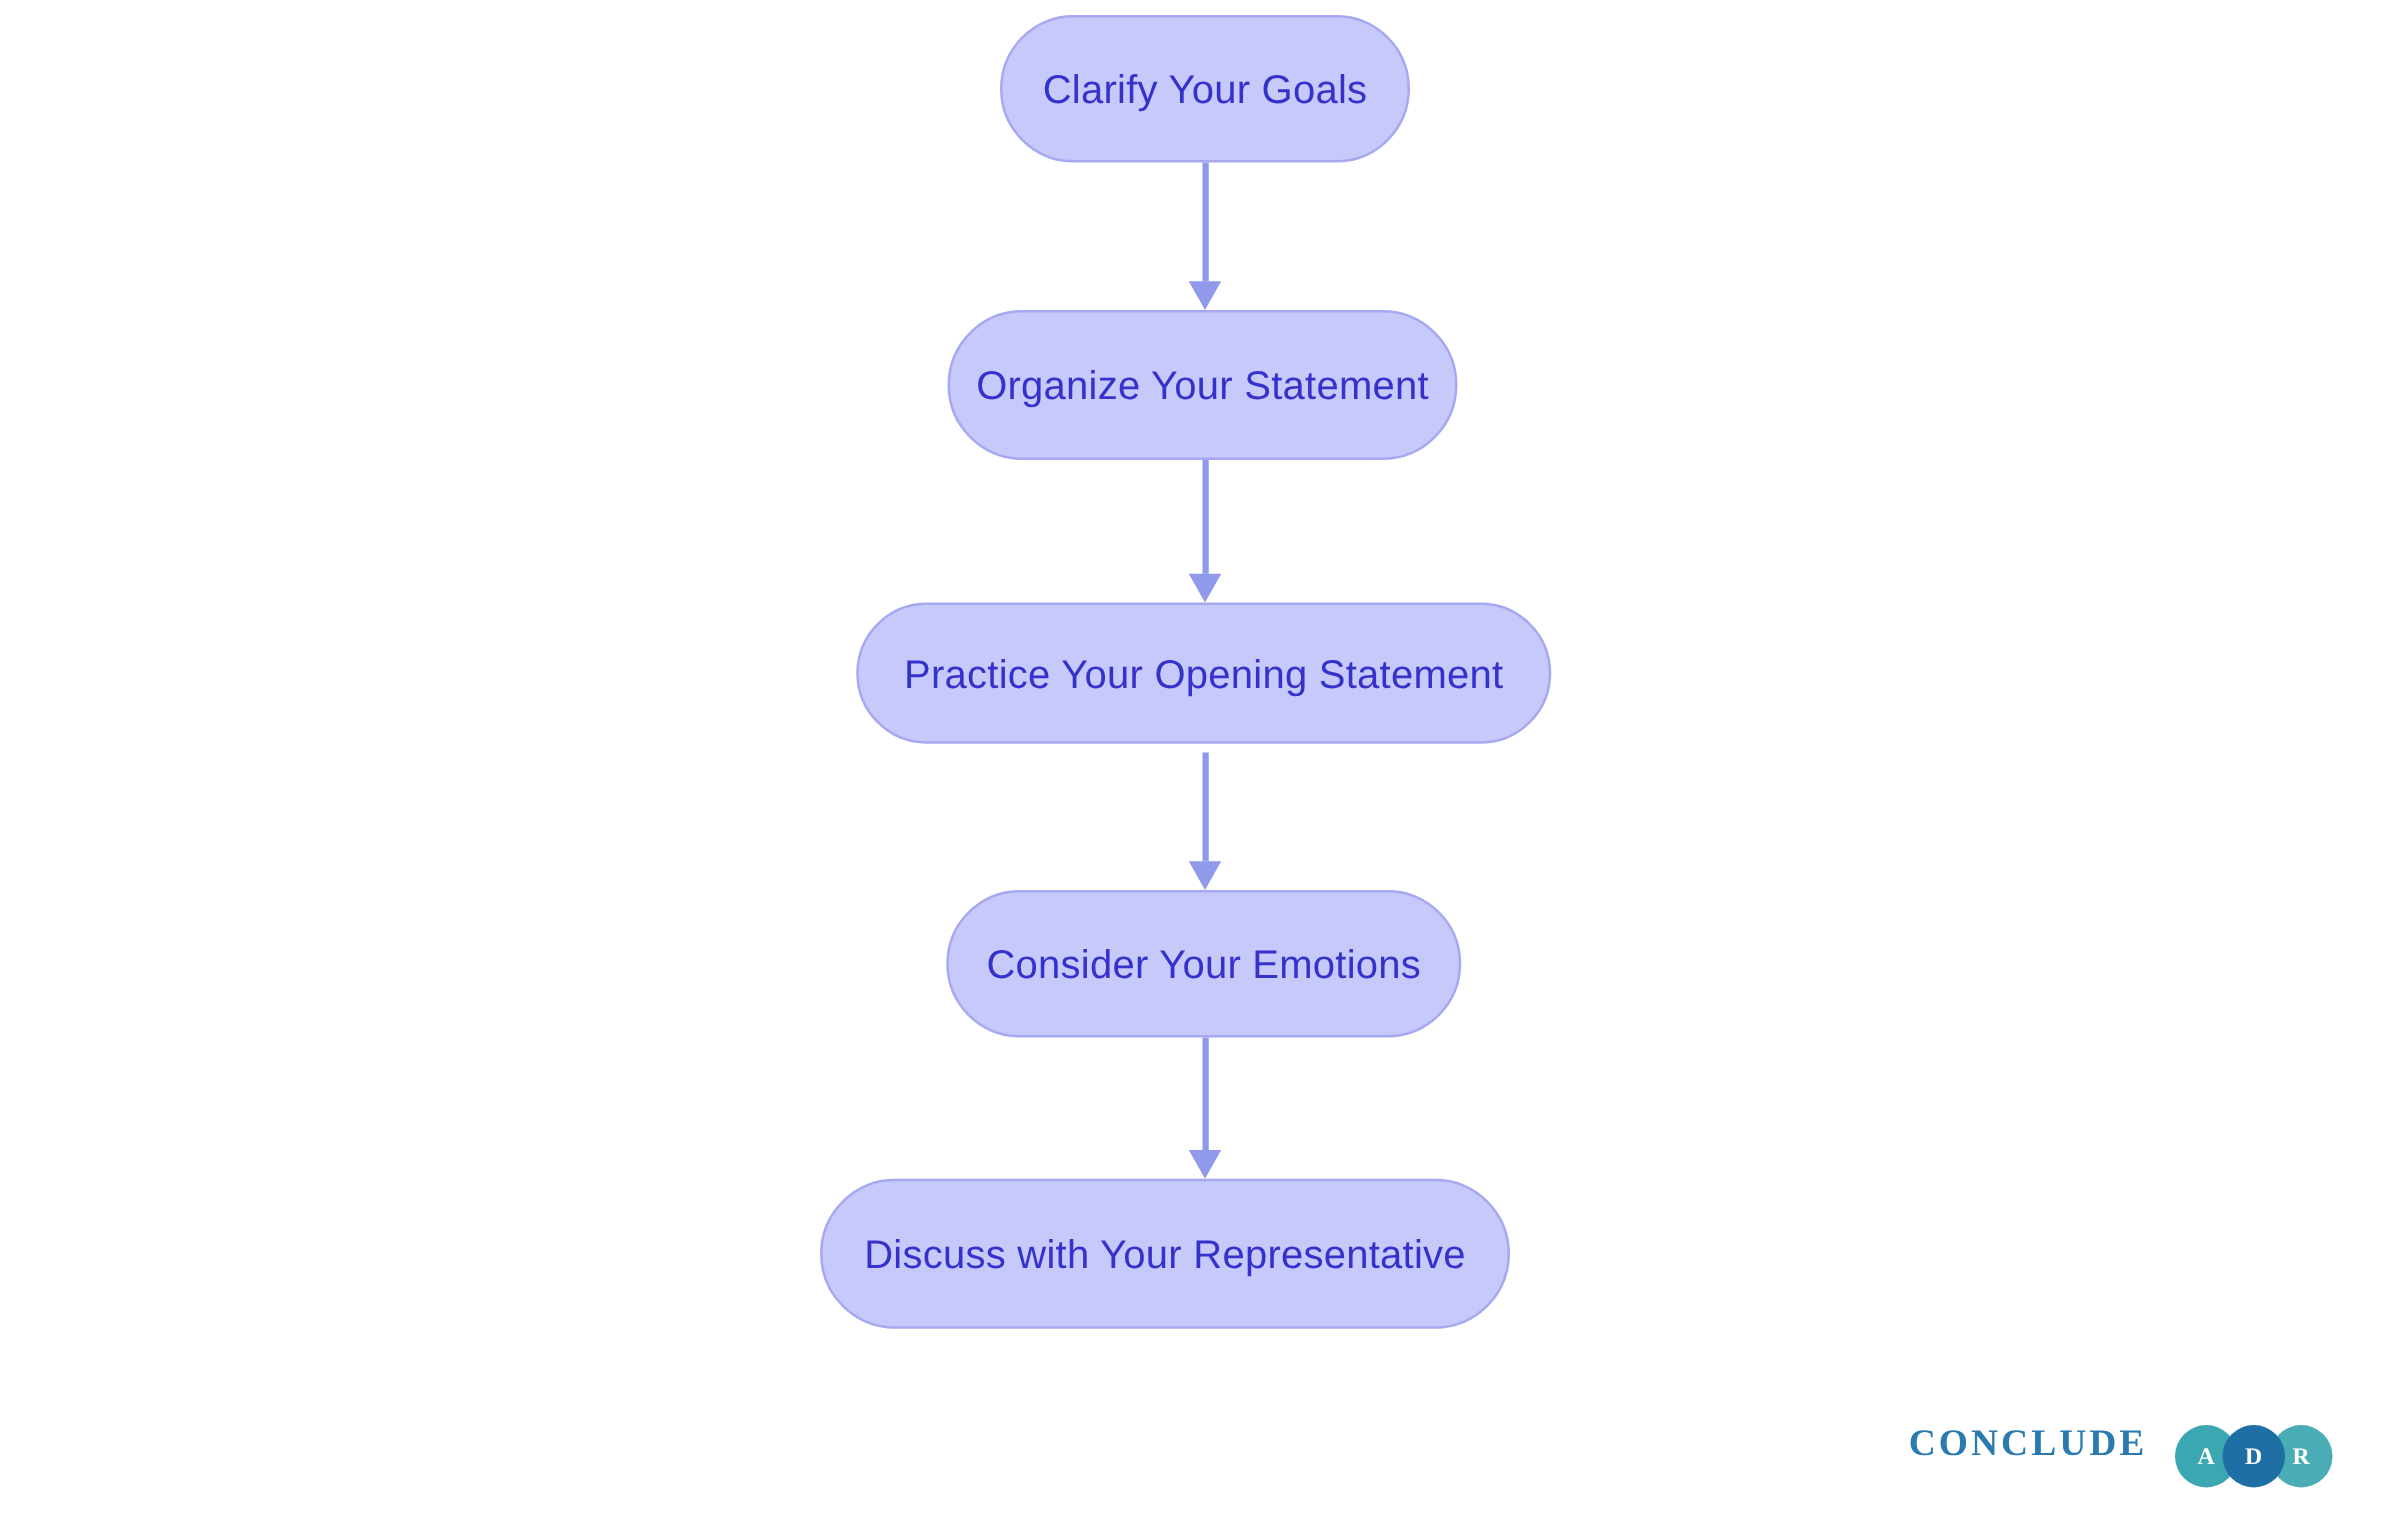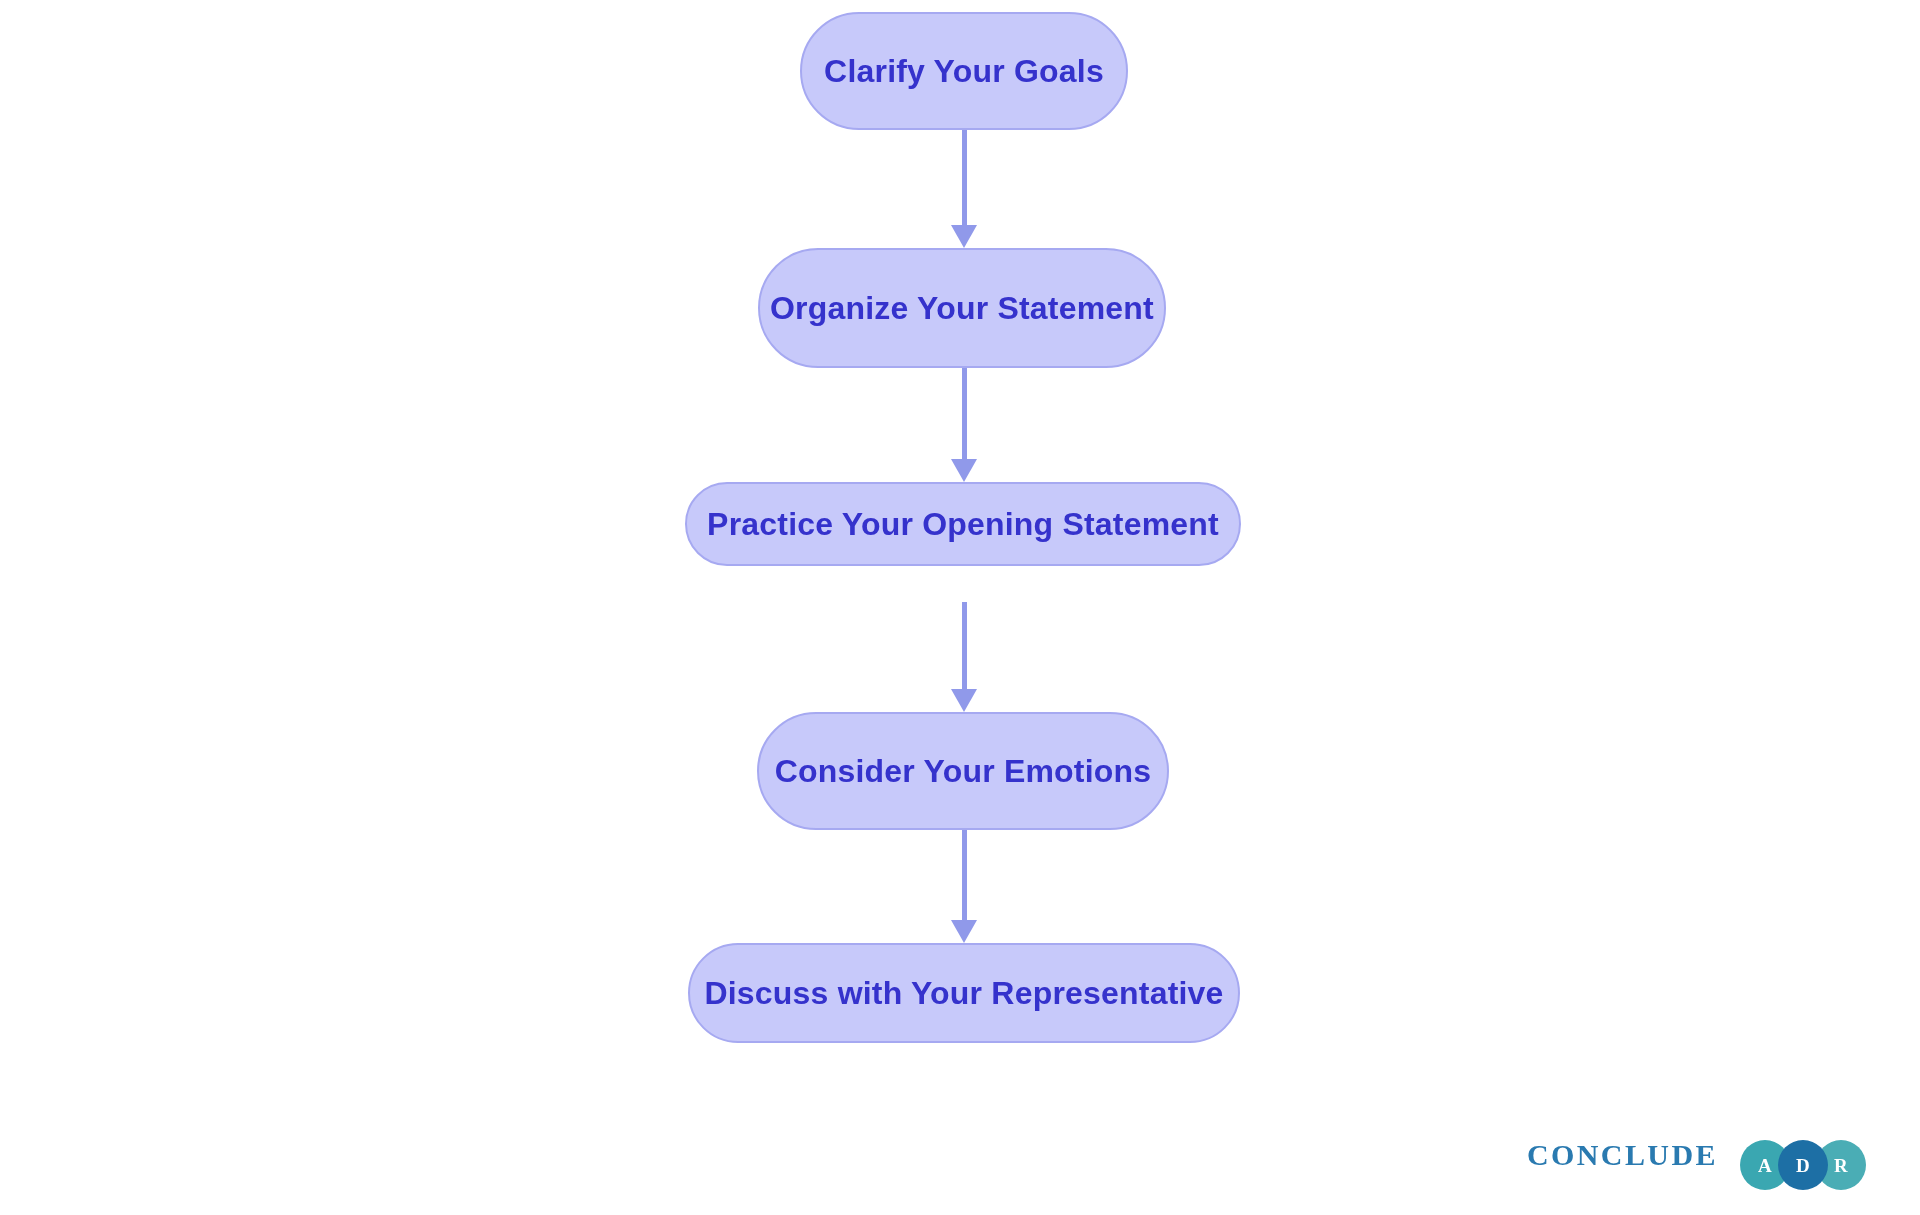--- a/index.html
+++ b/index.html
@@ -34,31 +34,31 @@
     justify-content: center;
     background: #c7c9fa;
     border: 2px solid #a6a9f1;
     border-radius: 60px;
     z-index: 3;
   }
   .node-label {
     color: #3532cc;
     font-family: "Liberation Sans", sans-serif;
     font-size: 32px;
-    font-weight: 700;
+    font-weight: 400;
     letter-spacing: 0.2px;
     white-space: nowrap;
     line-height: 1;
   }
 
   #node-0 { left: 800px;  top: 12px;   width: 328px; height: 118px; }
   #node-1 { left: 758px;  top: 248px;  width: 408px; height: 120px; }
-  #node-2 { left: 685px;  top: 482px;  width: 556px; height: 84px; }
+  #node-2 { left: 685px;  top: 482px;  width: 556px; height: 113px; }
   #node-3 { left: 757px;  top: 712px;  width: 412px; height: 118px; }
-  #node-4 { left: 688px;  top: 943px;  width: 552px; height: 100px; }
+  #node-4 { left: 656px;  top: 943px;  width: 552px; height: 120px; }
 
   
   .connector {
     position: absolute;
     z-index: 1;
   }
   .connector-line {
     position: absolute;
     left: 0;
     top: 0;

